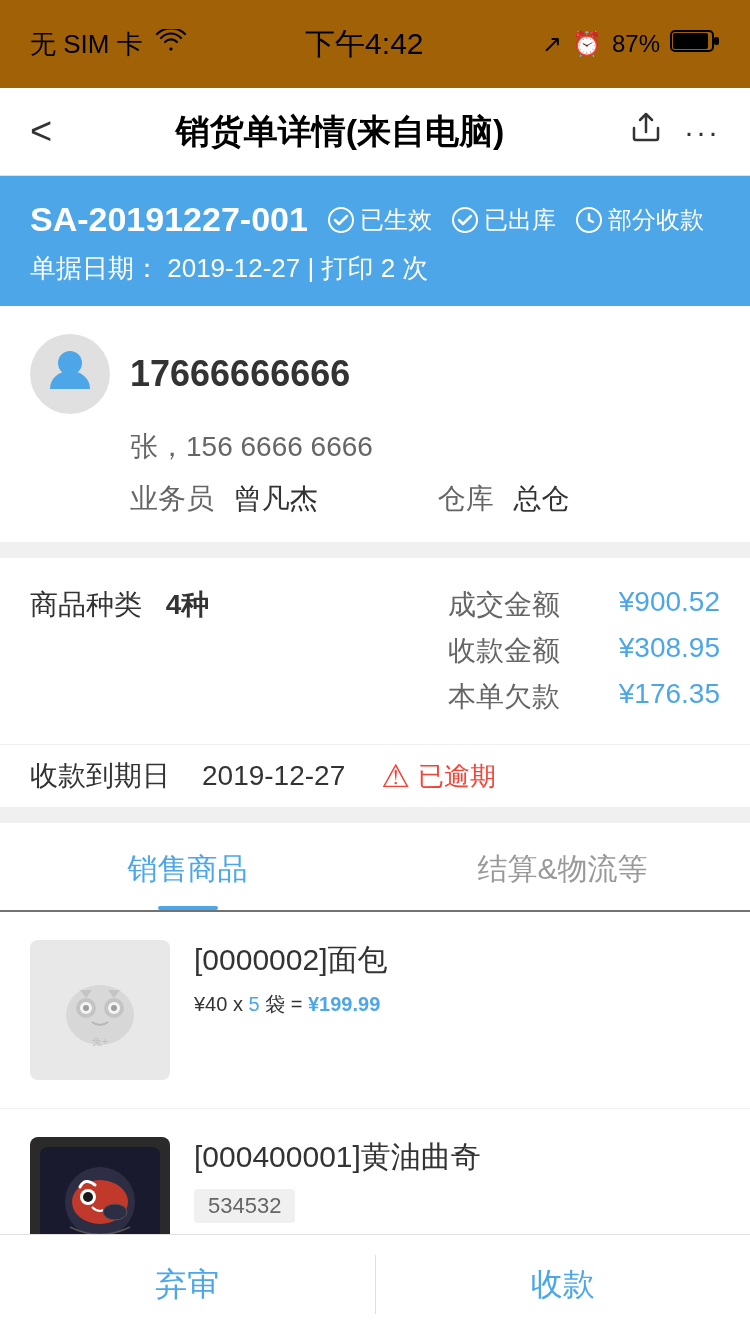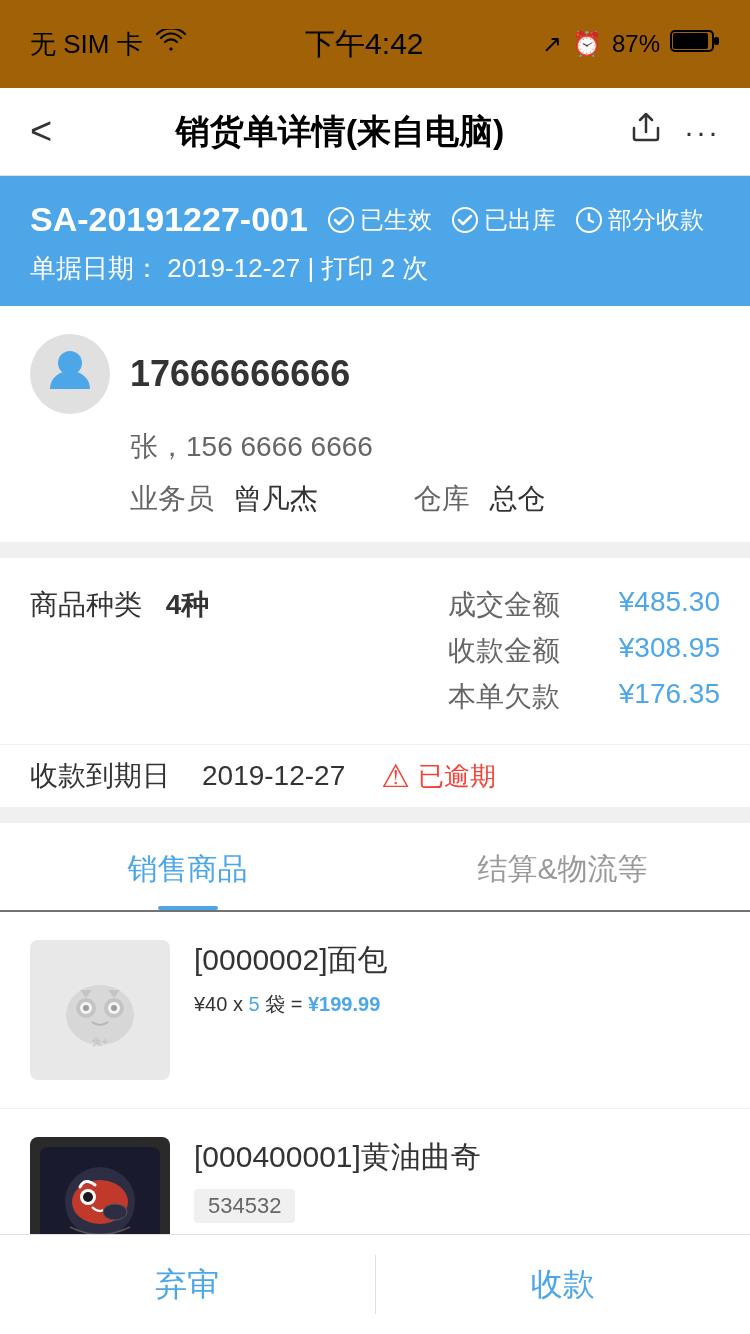--- a/index.html
+++ b/index.html
@@ -328,40 +328,40 @@
       </span>
     </div>
     <span class="customer-name">17666666666</span>
   </div>
   <div class="customer-info">张，156 6666 6666</div>
   <div class="customer-meta">
     <span>
       <span class="meta-label">业务员</span>
       <span style="margin-left:12px;" class="meta-value">曾凡杰</span>
     </span>
-    <span style="margin-left:36px;">
+    <span style="margin-left:60px;">
       <span class="meta-label">仓库</span>
       <span style="margin-left:12px;" class="meta-value">总仓</span>
     </span>
   </div>
 </div>
 
 <div class="divider"></div>
 
 <div class="summary-section">
   <div class="summary-left">
     <div>
       <span>商品种类</span>
       <span style="margin-left:16px;font-weight:600;" class="category-count">4种</span>
     </div>
   </div>
   <div class="summary-right">
     <div class="summary-row">
       <span class="summary-label">成交金额</span>
-      <span class="summary-value">¥485.30</span>
+      <span class="summary-value">¥900.52</span>
     </div>
     <div class="summary-row">
       <span class="summary-label">收款金额</span>
       <span class="summary-value">¥308.95</span>
     </div>
     <div class="summary-row">
       <span class="summary-label">本单欠款</span>
       <span class="summary-value">¥176.35</span>
     </div>
   </div>

